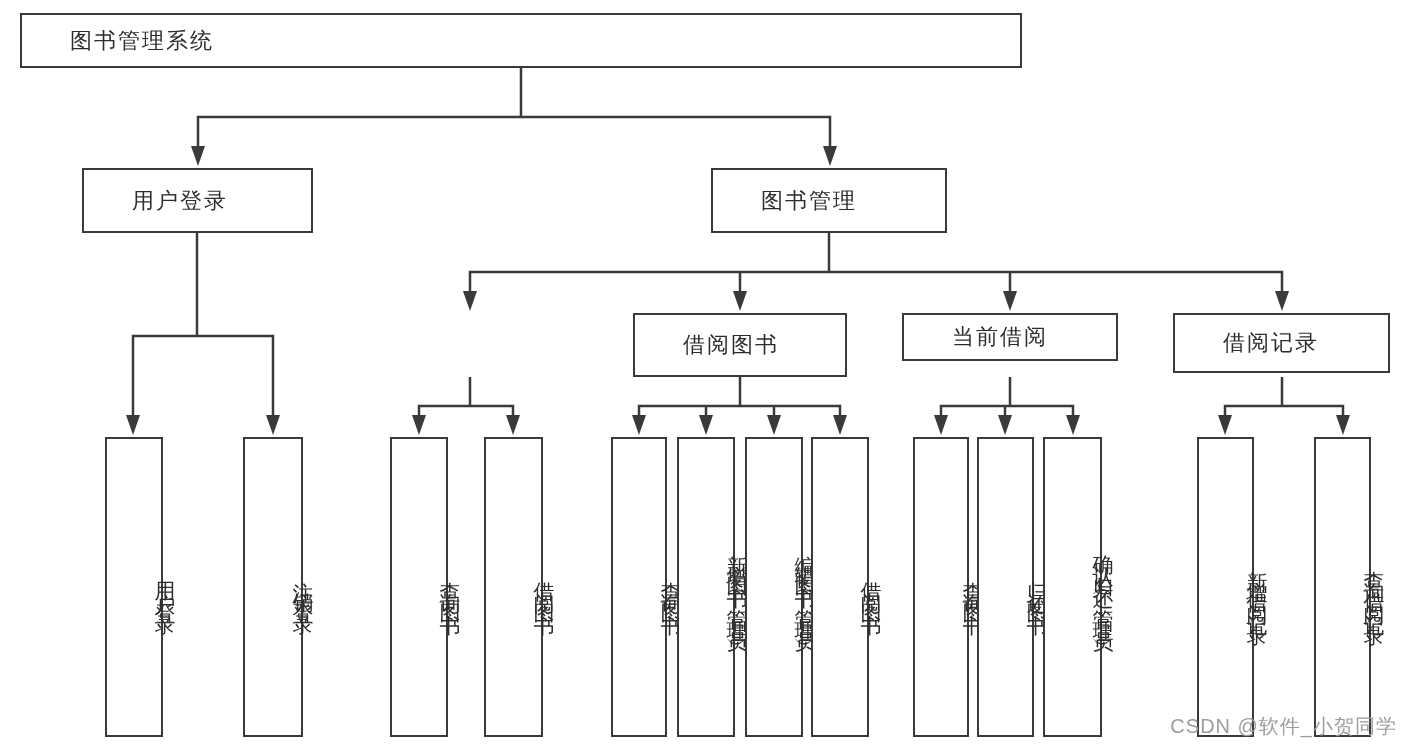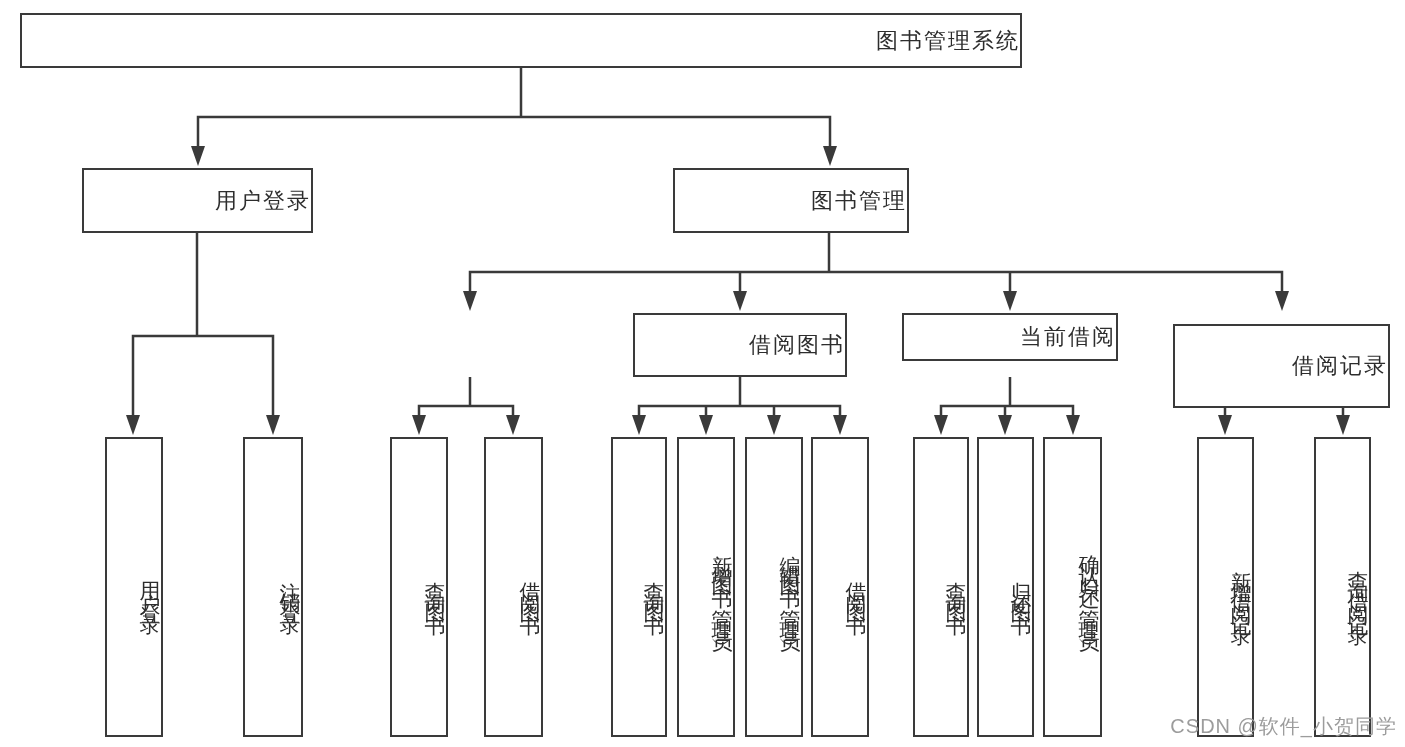--- a/index.html
+++ b/index.html
@@ -12,22 +12,23 @@
   html,body{margin:0;padding:0;background:var(--background);}
   .canvas{
     position:relative;width:1405px;height:747px;background:var(--background);
     font-family:"Liberation Sans", sans-serif;overflow:hidden;
   }
   svg.wires{position:absolute;left:0;top:0;width:1405px;height:747px;}
   svg.wires path{stroke:var(--line);stroke-width:2.5;fill:none;}
   svg.wires polygon{fill:var(--line);stroke:none;}
   .node{
     position:absolute;box-sizing:border-box;border:2px solid var(--line);
-    background:var(--box-fill);display:flex;align-items:center;justify-content:flex-end;
+    background:var(--box-fill);display:flex;align-items:center;justify-content:flex-start;
     color:var(--text);
+    padding-left:48px;
   }
   .node.h .lbl{font-size:22px;letter-spacing:2px;white-space:nowrap;}
   .node.v .lbl{
     writing-mode:vertical-rl;text-orientation:mixed;
     font-size:21px;letter-spacing:11px;line-height:1;white-space:nowrap;
   }
   .watermark{
     position:absolute;right:8px;top:713px;font-size:20px;letter-spacing:1px;
     color:var(--watermark);z-index:5;white-space:nowrap;
   }
@@ -80,31 +81,31 @@
     </g>
   </svg>
 
   <div class="node h" style="left:20px;top:13px;width:1002px;height:55px">
     <span class="lbl">图书管理系统</span>
   </div>
 
   <div class="node h" style="left:82px;top:168px;width:231px;height:65px">
     <span class="lbl">用户登录</span>
   </div>
-  <div class="node h" style="left:673px;top:168px;width:236px;height:65px">
+  <div class="node h" style="left:711px;top:168px;width:236px;height:65px">
     <span class="lbl">图书管理</span>
   </div>
 
   <div class="node h" style="left:633px;top:313px;width:214px;height:64px">
     <span class="lbl">借阅图书</span>
   </div>
   <div class="node h" style="left:902px;top:313px;width:216px;height:48px">
     <span class="lbl">当前借阅</span>
   </div>
-  <div class="node h" style="left:1173px;top:324px;width:217px;height:84px">
+  <div class="node h" style="left:1173px;top:313px;width:217px;height:60px">
     <span class="lbl">借阅记录</span>
   </div>
 
   <div class="node v" style="left:105px;top:437px;width:58px;height:300px">
     <span class="lbl">用户登录</span>
   </div>
   <div class="node v" style="left:243px;top:437px;width:60px;height:300px">
     <span class="lbl">注销登录</span>
   </div>
 

